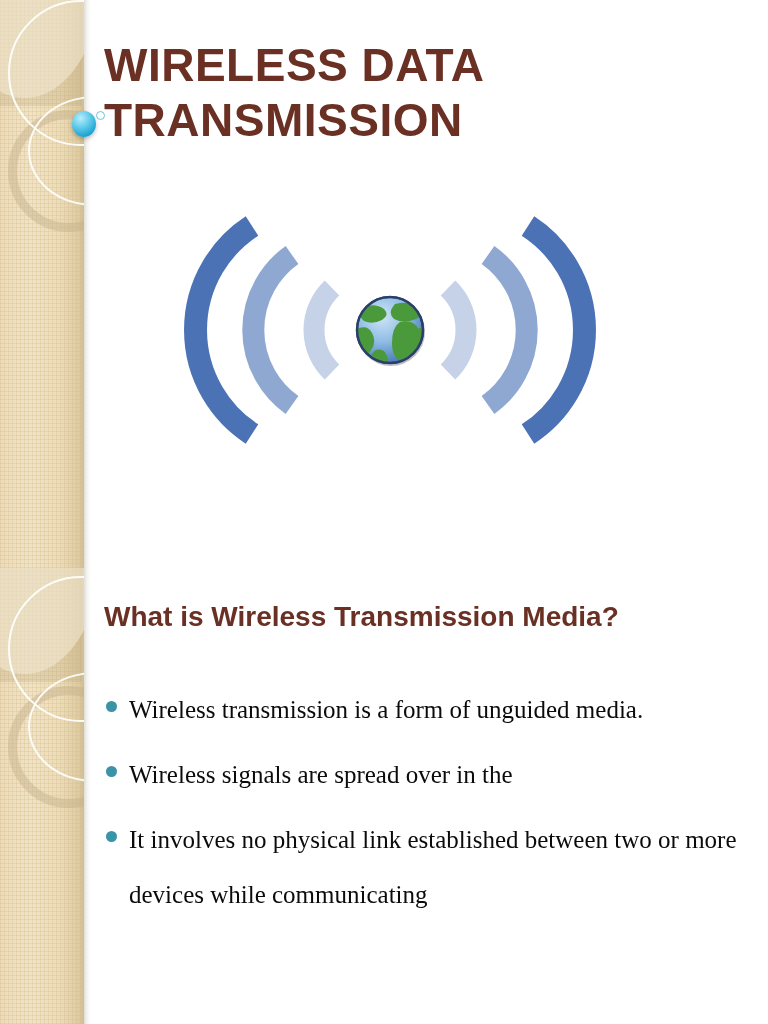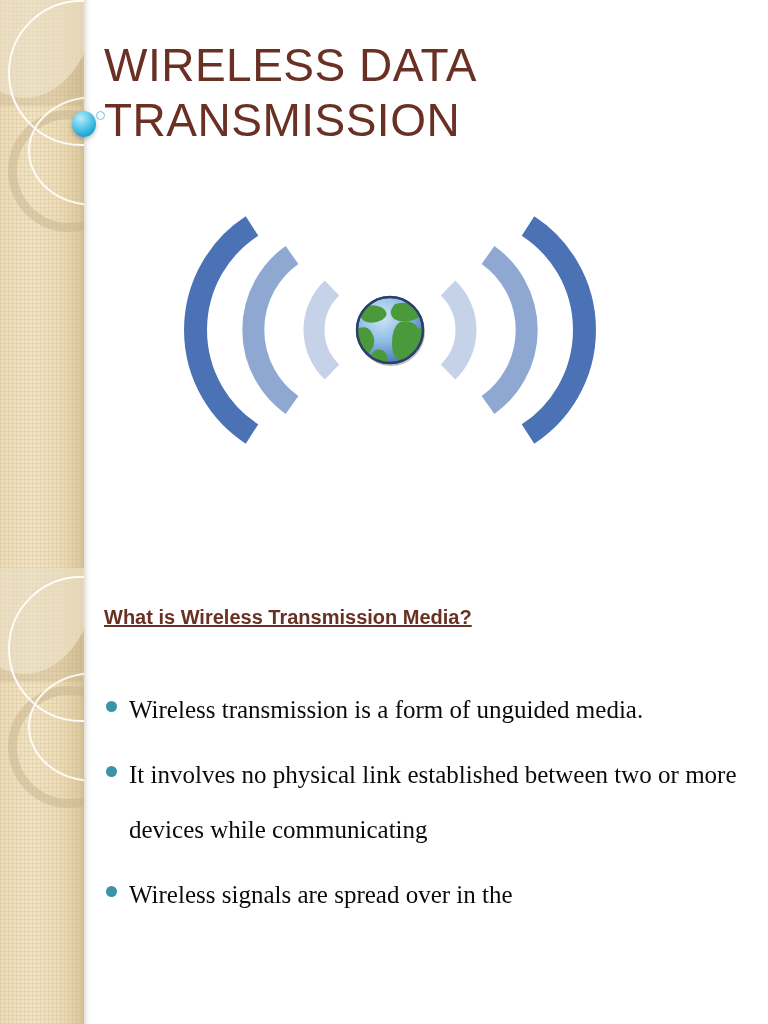--- a/index.html
+++ b/index.html
@@ -137,45 +137,44 @@
 
   
   .title {
     position: absolute;
     left: 104px;
     top: 38px;
     width: 620px;
     color: #6a3023;
     font-size: 46px;
     line-height: 55px;
-    font-weight: 400;
+    font-weight: 700;
     letter-spacing: 0.5px;
     white-space: pre-line;
   }
 
   
   .wifi-art {
     position: absolute;
     left: 180px;
     top: 212px;
     width: 420px;
     height: 268px;
   }
 
   
   .body-heading {
     position: absolute;
     left: 104px;
     top: 600px;
     width: 640px;
     color: #6a3023;
-    font-size: 20px;
+    font-size: 28px;
     font-weight: 700;
     line-height: 34px;
-    text-decoration: underline;
   }
 
   
   .bullets {
     position: absolute;
     left: 104px;
     top: 682px;
     width: 640px;
     margin: 0;
     padding: 0;
@@ -275,21 +274,21 @@
 
   <div class="body-heading">What is Wireless Transmission Media?</div>
 
   <ul class="bullets">
     <li class="bullet-item">
       <span class="bullet-dot"></span>
       <span class="bullet-text">Wireless transmission is a form of unguided media.</span>
     </li>
     <li class="bullet-item">
       <span class="bullet-dot"></span>
-      <span class="bullet-text">It involves no physical link established between two or more devices while communicating</span>
+      <span class="bullet-text">Wireless signals are spread over in the</span>
     </li>
     <li class="bullet-item">
       <span class="bullet-dot"></span>
-      <span class="bullet-text">Wireless signals are spread over in the</span>
+      <span class="bullet-text">It involves no physical link established between two or more devices while communicating</span>
     </li>
   </ul>
 
 </div>
 
 </body></html>

